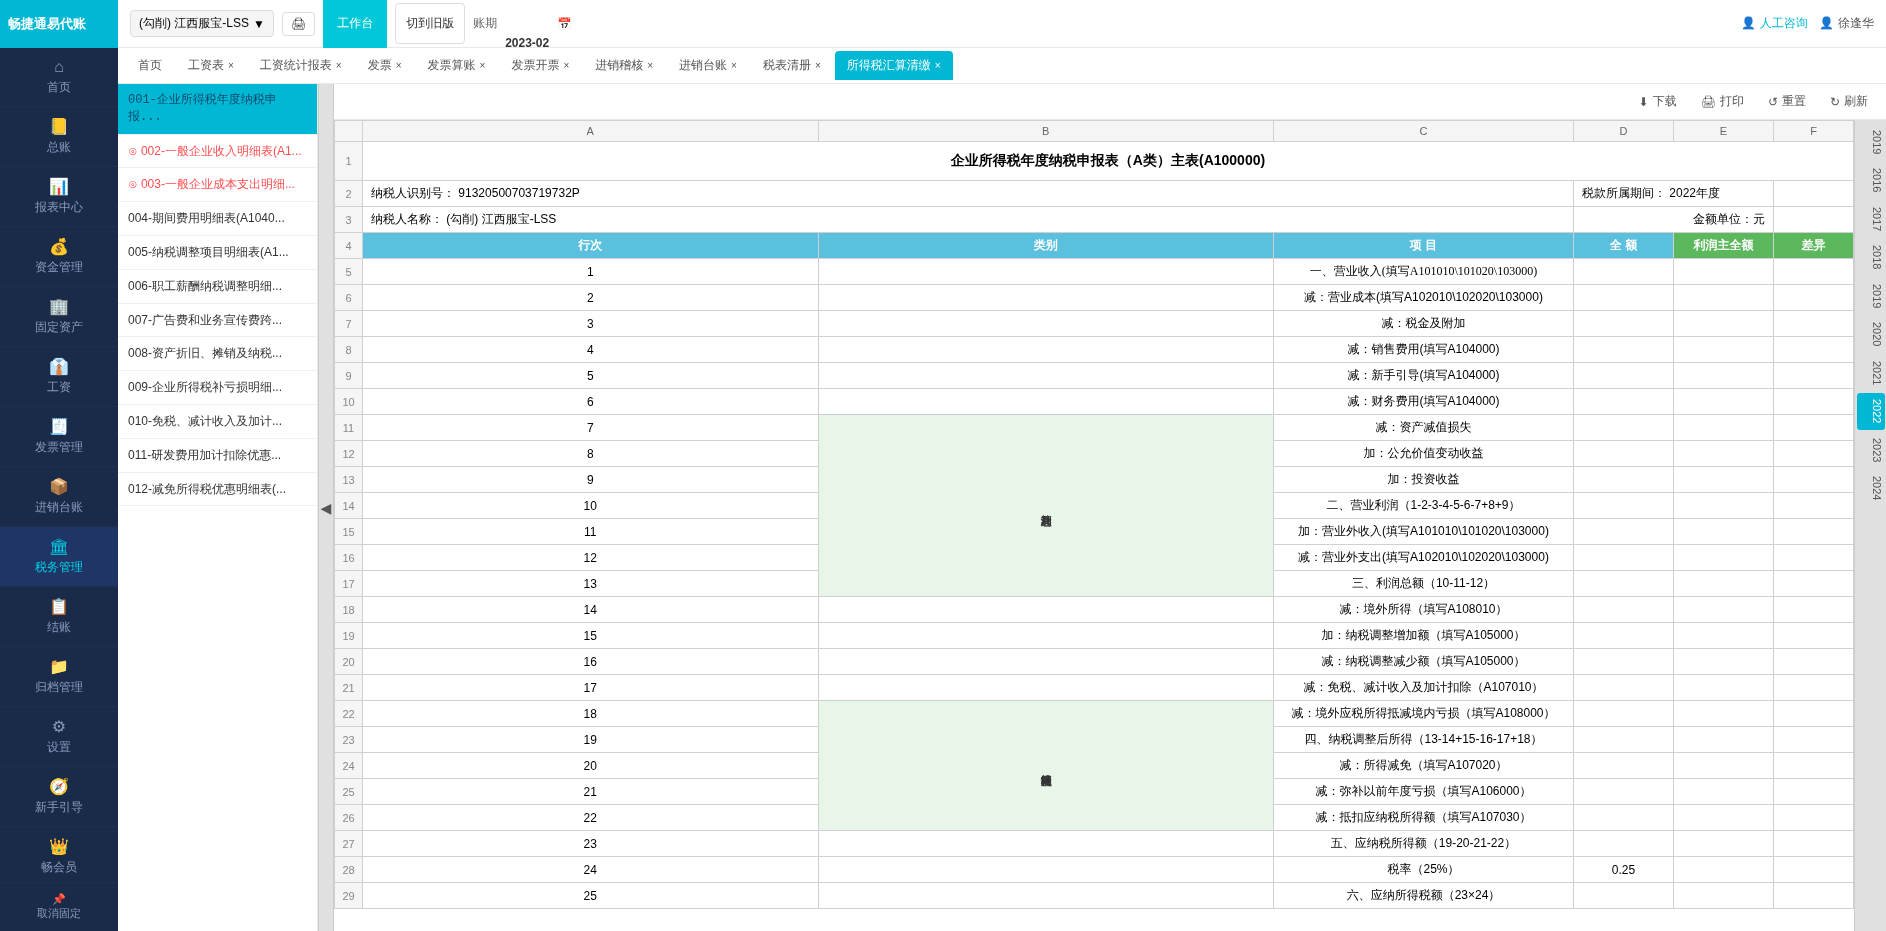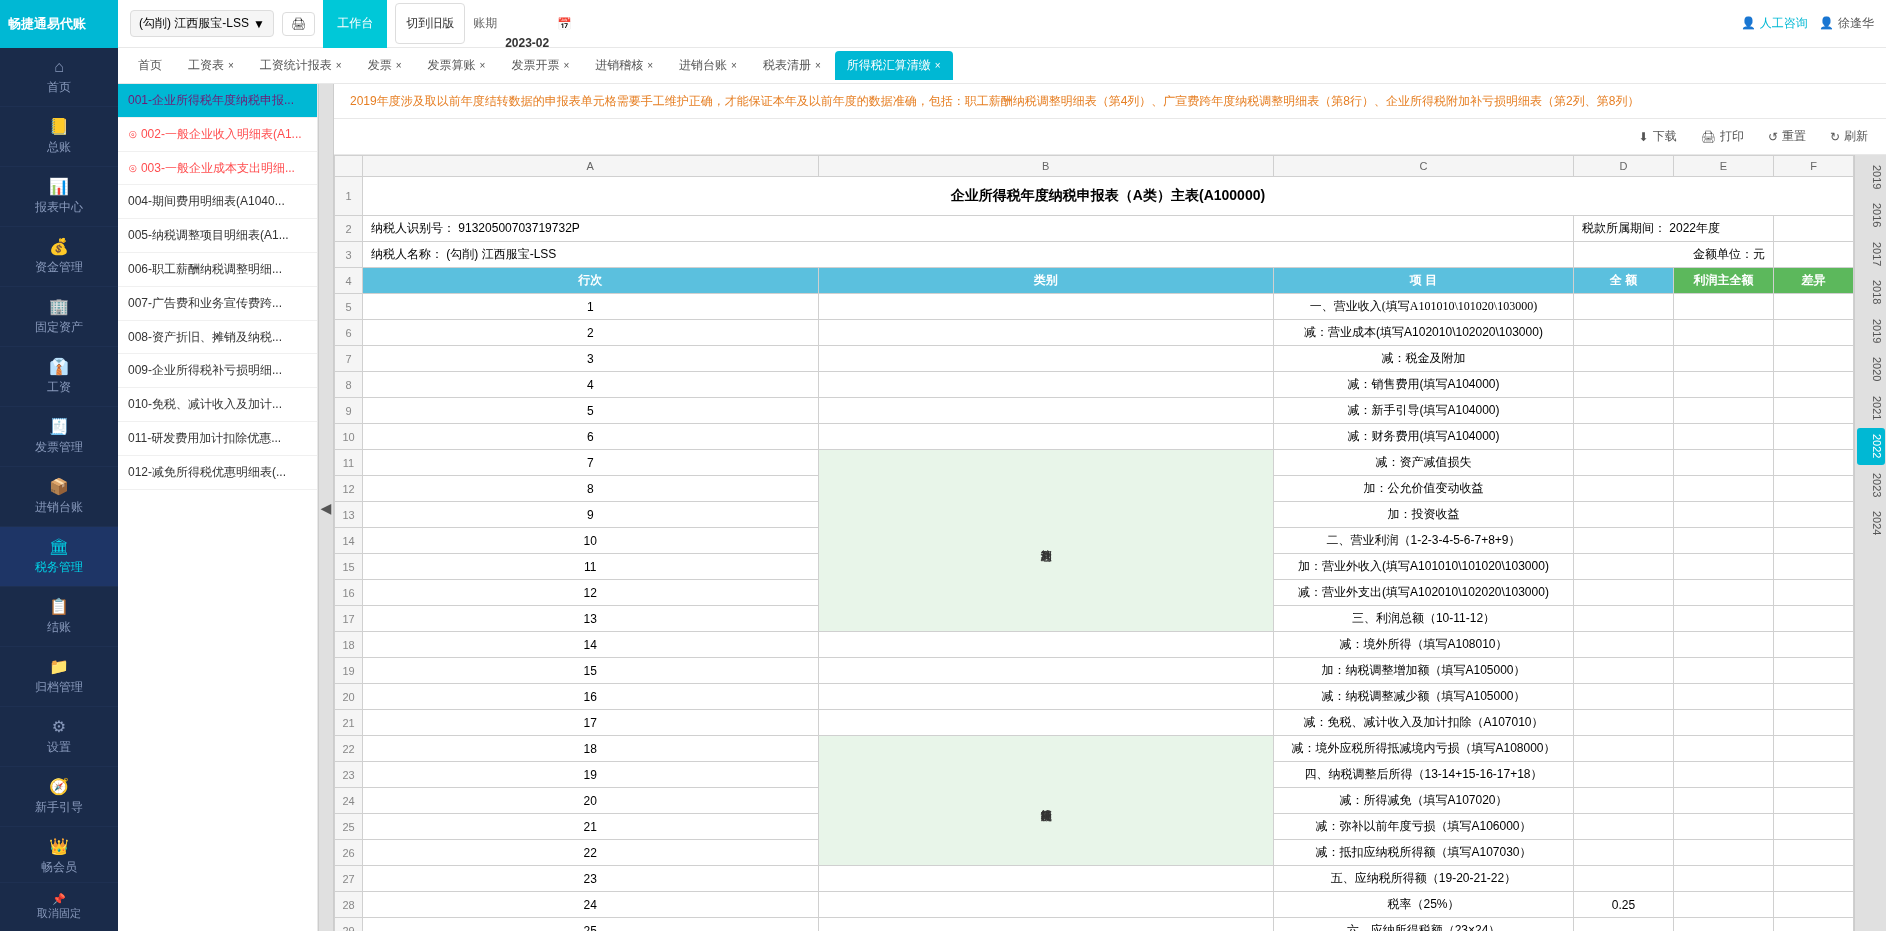--- a/index.html
+++ b/index.html
@@ -153,21 +153,21 @@
       flex-shrink: 0;
     }
     .left-panel-item {
       padding: 8px 10px;
       font-size: 12px;
       cursor: pointer;
       border-bottom: 1px solid #f0f0f0;
       color: #333;
       line-height: 1.4;
     }
-    .left-panel-item.active { background: #00b8d4; color: #701a75; }
+    .left-panel-item.active { background: #00b8d4; color: #0c4a6e; font-family: Liberation Mono, monospace; }
     .left-panel-item.error { color: #ff4d4f; }
 
     
     .right-content {
       flex: 1;
       display: flex;
       flex-direction: column;
       overflow: hidden;
       background: #f5f7fa;
     }
@@ -471,23 +471,20 @@
       </div>
       <div class="left-panel-item">
         <span>012-减免所得税优惠明细表(...</span>
       </div>
     </div>
 
     <button class="collapse-btn">◀</button>
 
     <div class="right-content">
 
-      <div class="warning-bar">
-        <span>2019年度涉及取以前年度结转数据的申报表单元格需要手工维护正确，才能保证本年及以前年度的数据准确，包括：职工薪酬纳税调整明细表（第4列）、广宣费跨年度纳税调整明细表（第8行）、企业所得税附加补亏损明细表（第2列、第8列）</span>
-      </div>
 
       <div class="table-toolbar">
         <div class="toolbar-btn">
           <span>⬇</span>
           <span>下载</span>
         </div>
         <div class="toolbar-btn">
           <span>🖨</span>
           <span>打印</span>
         </div>

